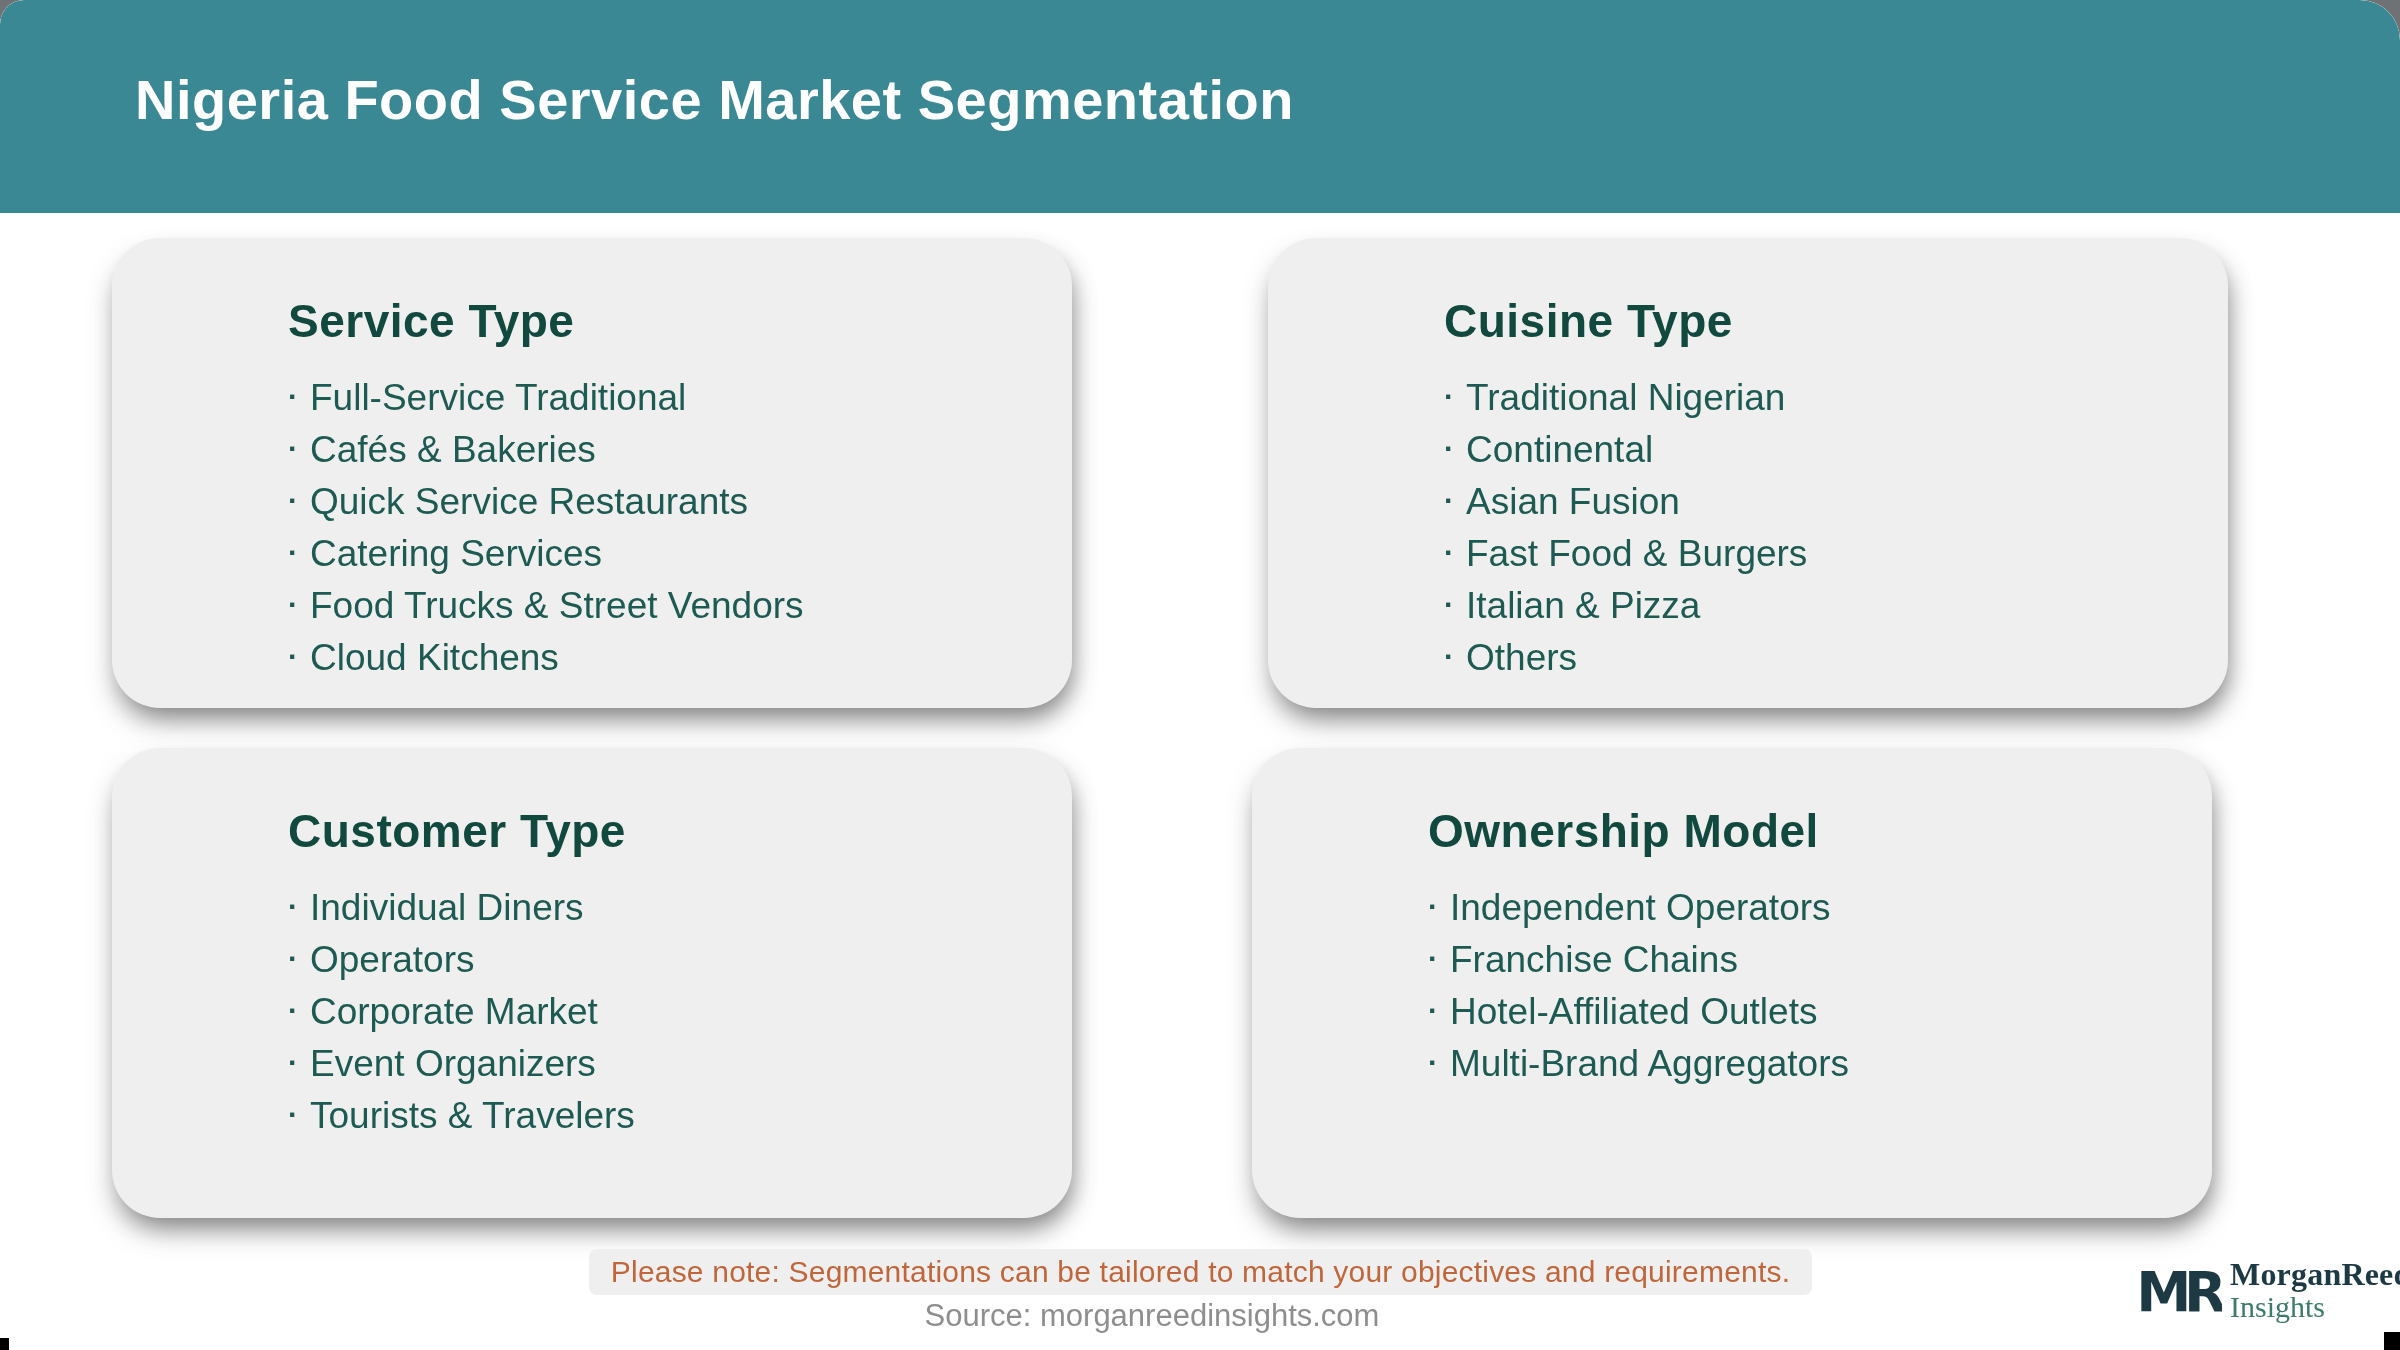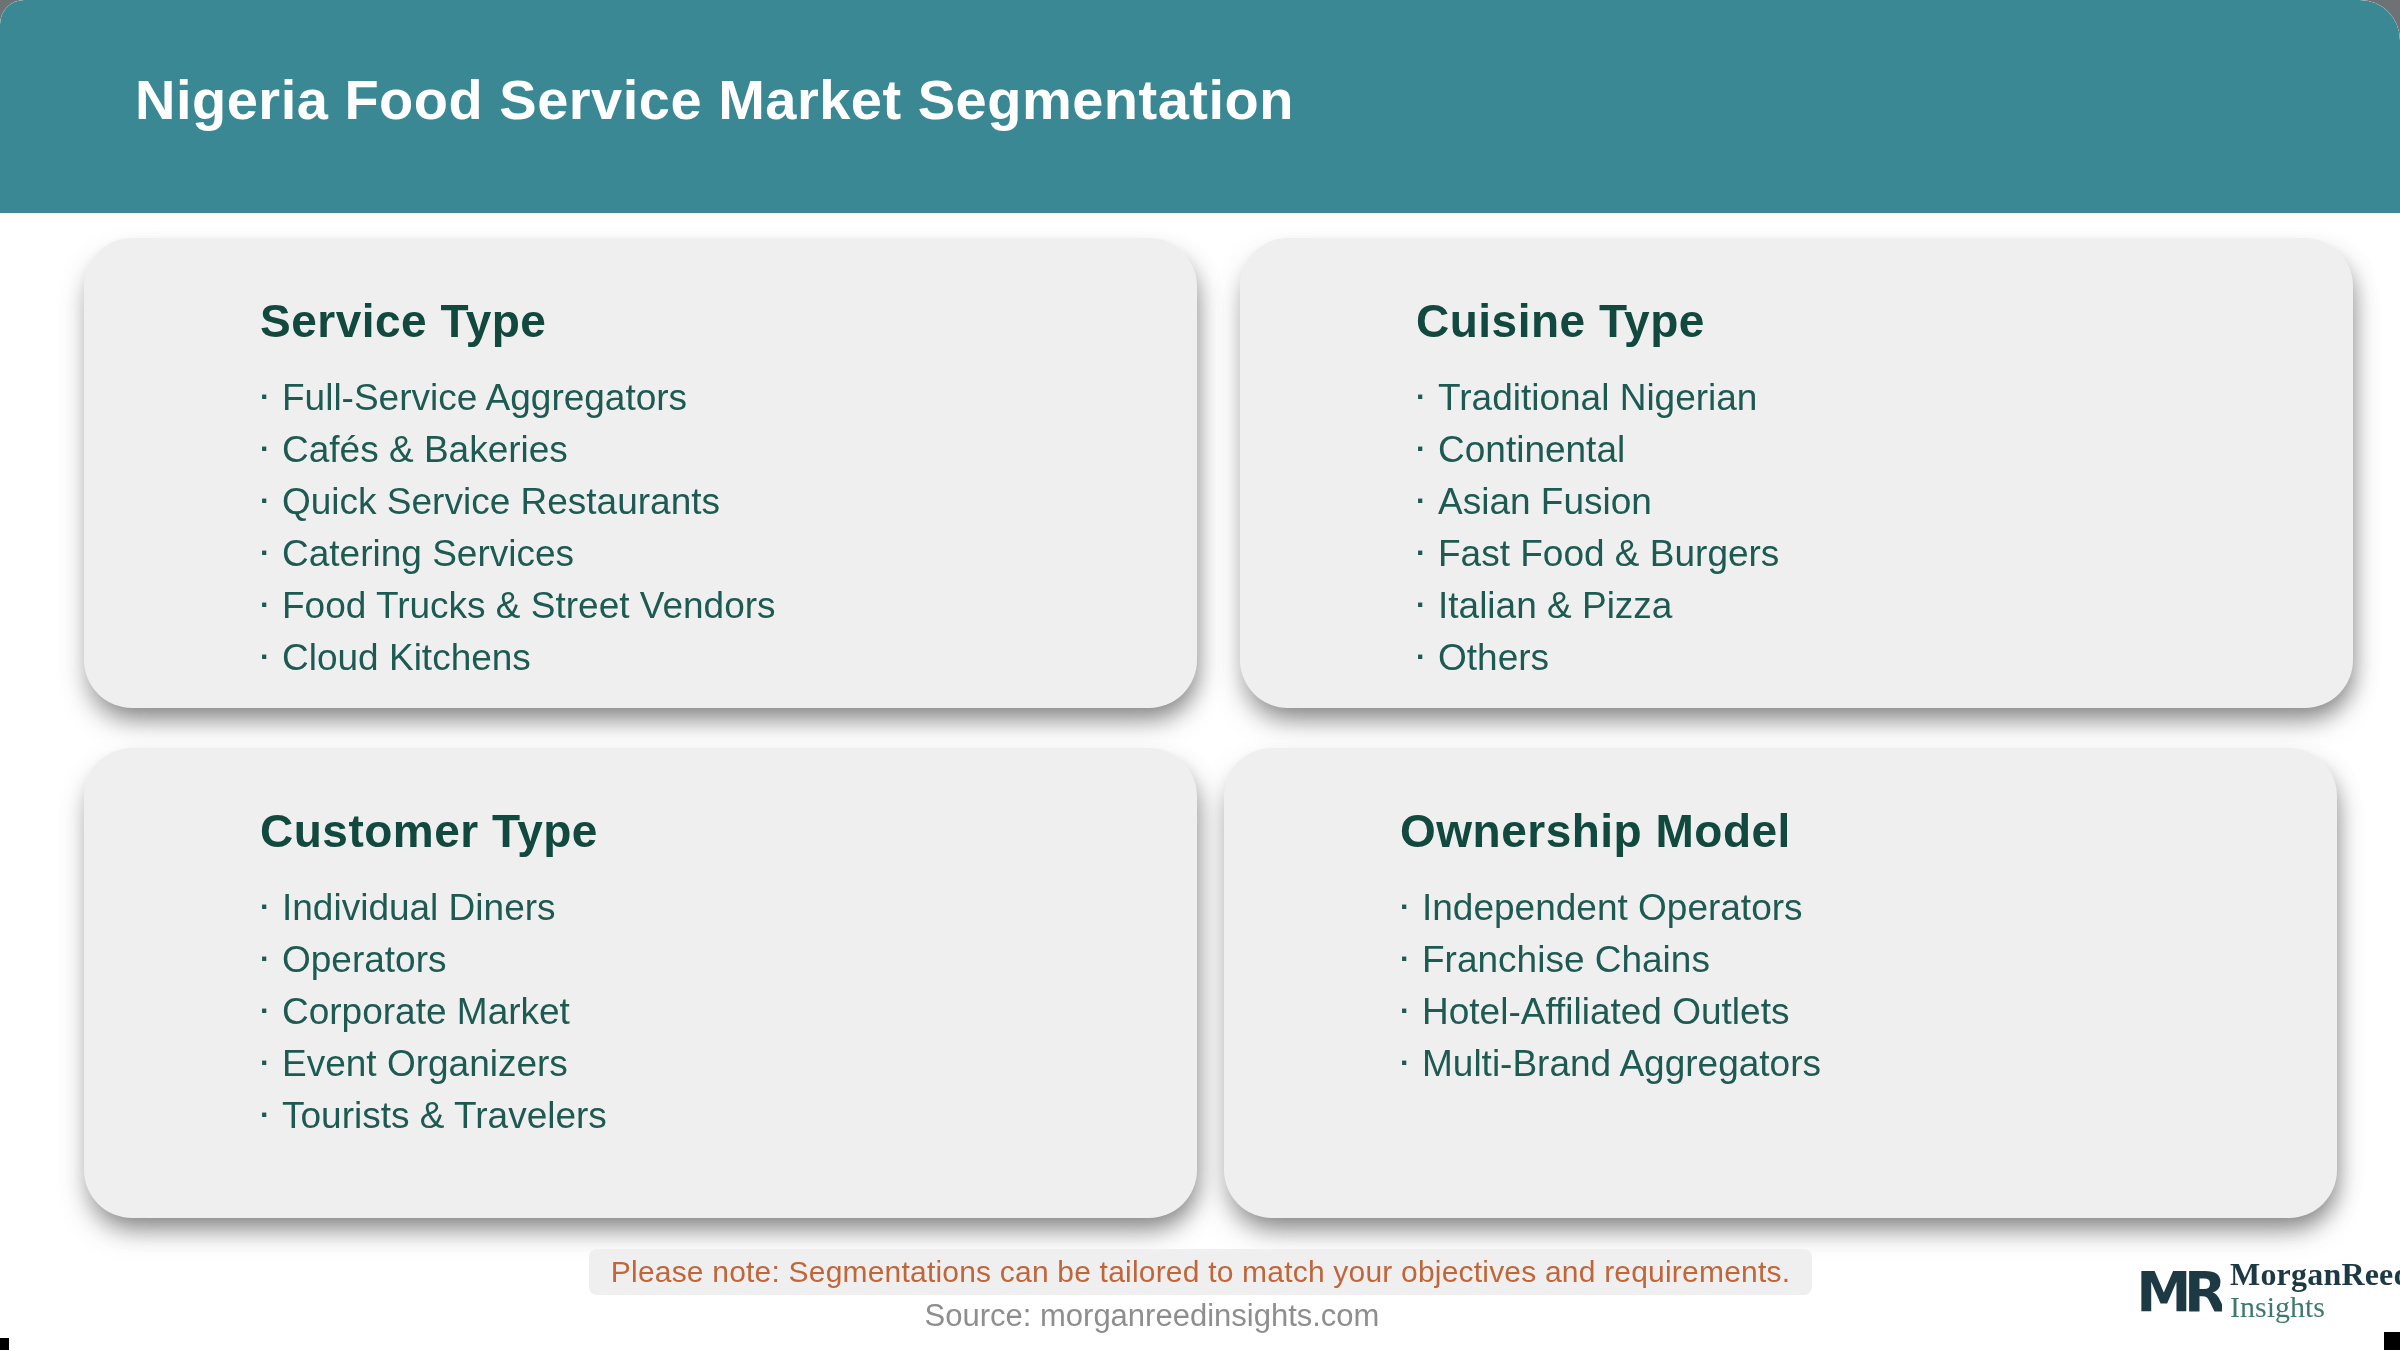--- a/index.html
+++ b/index.html
@@ -38,26 +38,27 @@
   .header h1{
     margin:0 0 14px 135px;
     color:#ffffff;
     font-size:56px;
     font-weight:700;
     letter-spacing:0.5px;
   }
   .cards{position:absolute;left:0;top:0;width:2400px;height:1350px;}
   .card{
     position:absolute;
-    width:1113px;height:470px;
+    width:960px;height:470px;
     background:var(--card-bg);
     border-radius:48px;
     box-shadow:0 16px 26px -4px rgba(70,70,70,0.55), 10px 10px 22px -8px rgba(90,90,90,0.35);
     box-sizing:border-box;
     padding:56px 40px 0 176px;
+    margin-left:28px;
   }
   .card.pos-0{left:84px;  top:238px;}
   .card.pos-1{left:1240px;top:238px;}
   .card.pos-2{left:84px;  top:748px;}
   .card.pos-3{left:1224px;top:748px;}
   .card h2{
     margin:0 0 26px 0;
     font-size:46px;
     font-weight:700;
     color:var(--heading-green);
@@ -145,21 +146,21 @@
 <div class="slide">
 
   <header class="header">
     <h1>Nigeria Food Service Market Segmentation</h1>
   </header>
 
   <main class="cards">
       <section class="card pos-0">
         <h2>Service Type</h2>
         <ul>
-          <li><span class="bullet">·</span><span>Full-Service Aggregators</span></li>
+          <li><span class="bullet">·</span><span>Full-Service Traditional</span></li>
           <li><span class="bullet">·</span><span>Cafés &amp; Bakeries</span></li>
           <li><span class="bullet">·</span><span>Quick Service Restaurants</span></li>
           <li><span class="bullet">·</span><span>Catering Services</span></li>
           <li><span class="bullet">·</span><span>Food Trucks &amp; Street Vendors</span></li>
           <li><span class="bullet">·</span><span>Cloud Kitchens</span></li>
         </ul>
       </section>
       <section class="card pos-1">
         <h2>Cuisine Type</h2>
         <ul>

